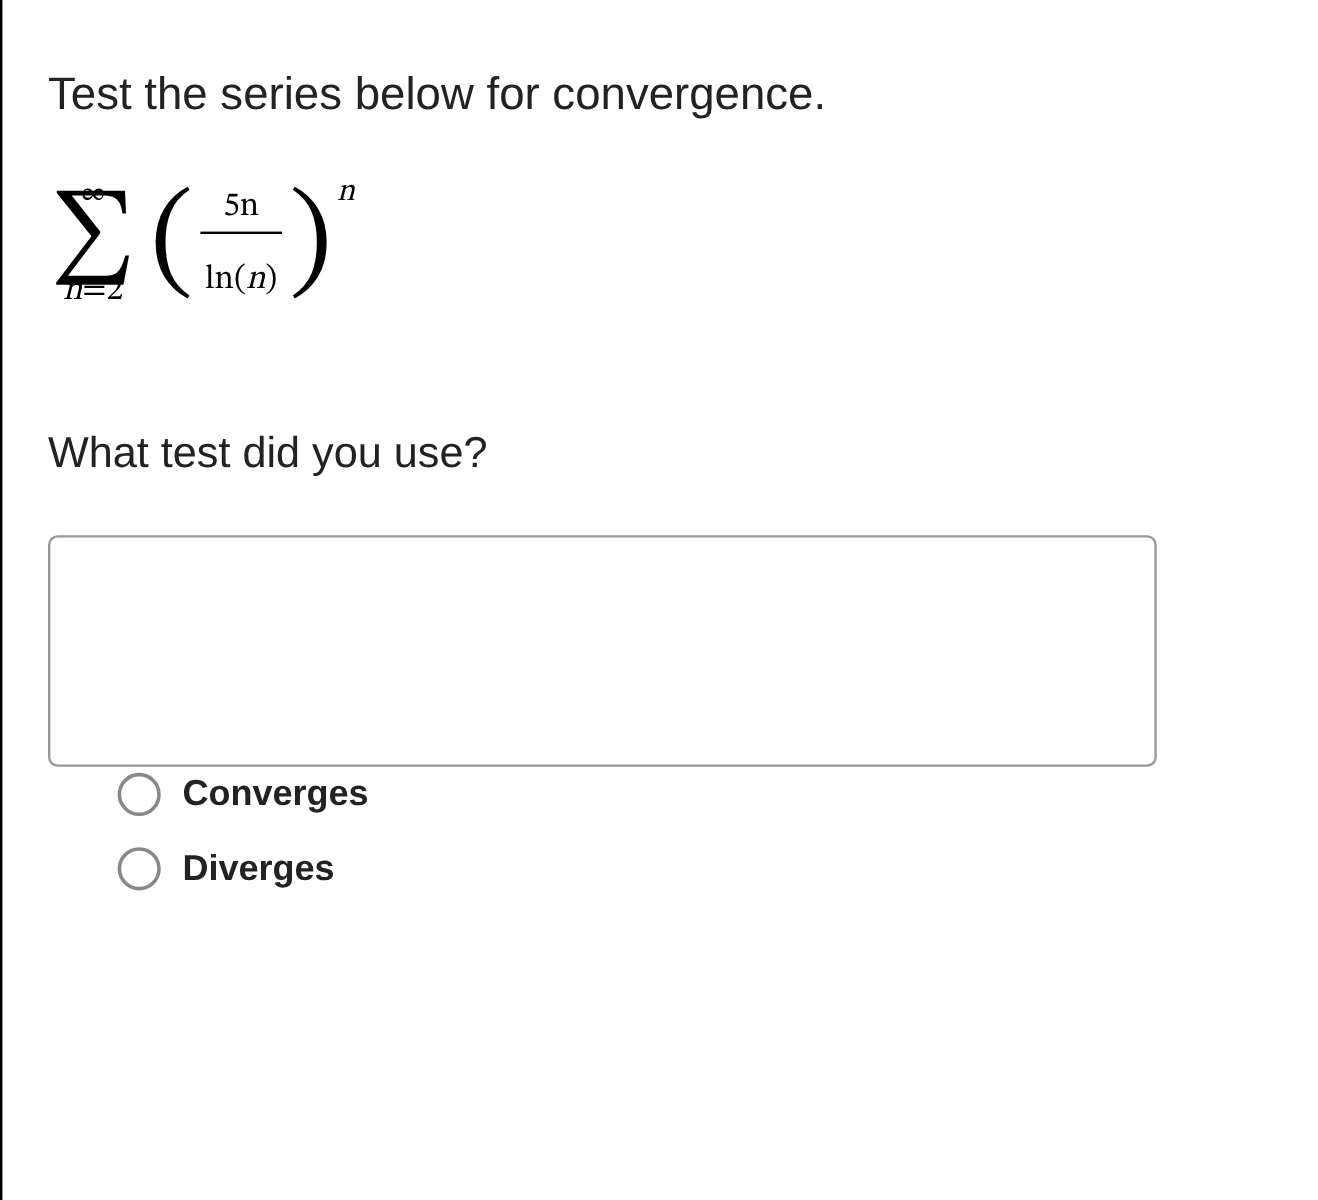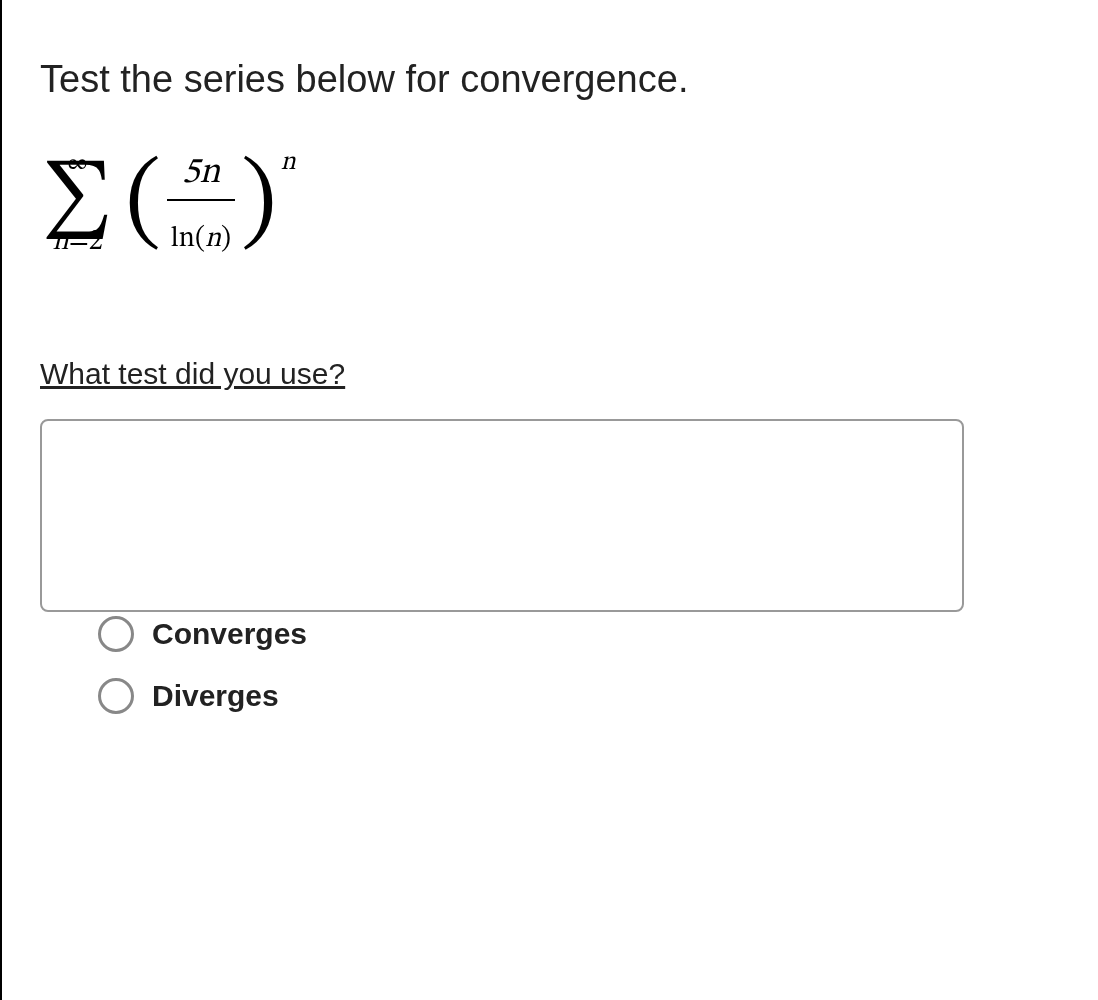--- a/index.html
+++ b/index.html
@@ -18,25 +18,24 @@
     }
     .content {
       padding: 58px 38px 30px 38px;
     }
     .prompt-text {
       font-size: 38px;
       color: #222;
       margin-bottom: 50px;
     }
     .question-text {
-      font-size: 30px;
+      font-size: 36px;
       color: #222;
       margin-top: 100px;
-      margin-bottom: 28px;
-      text-decoration: underline;
+      margin-bottom: 48px;
     }
     .based-text {
       font-size: 30px;
       color: #222;
       margin-top: 55px;
       margin-bottom: 90px;
     }
     .text-input {
       width: 924px;
       height: 193px;
@@ -113,22 +112,21 @@
       line-height: 0.7;
       font-weight: normal;
     }
     .fraction {
       display: inline-flex;
       flex-direction: column;
       align-items: center;
       margin: 0 6px;
     }
     .numerator {
-      font-size: 36px;
-      font-style: italic;
+      font-size: 28px;
       padding: 0 8px 3px;
     }
     .frac-line {
       border-top: 2px solid #000;
       width: 100%;
     }
     .denominator {
       font-size: 28px;
       padding: 21px 4px 0;
     }

